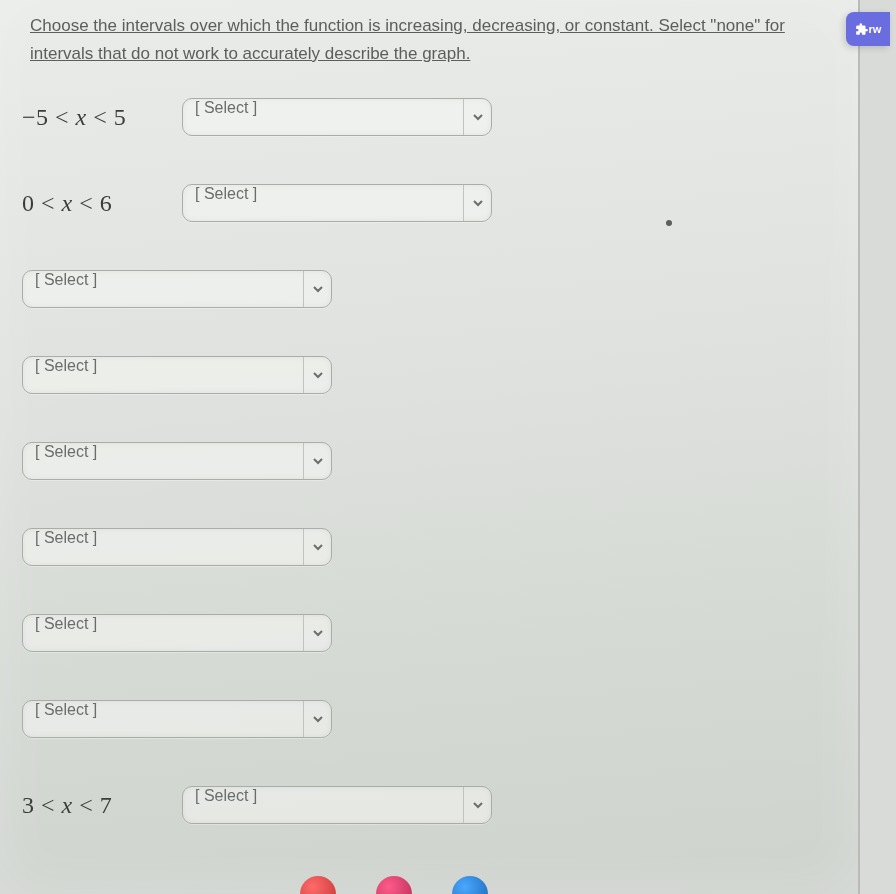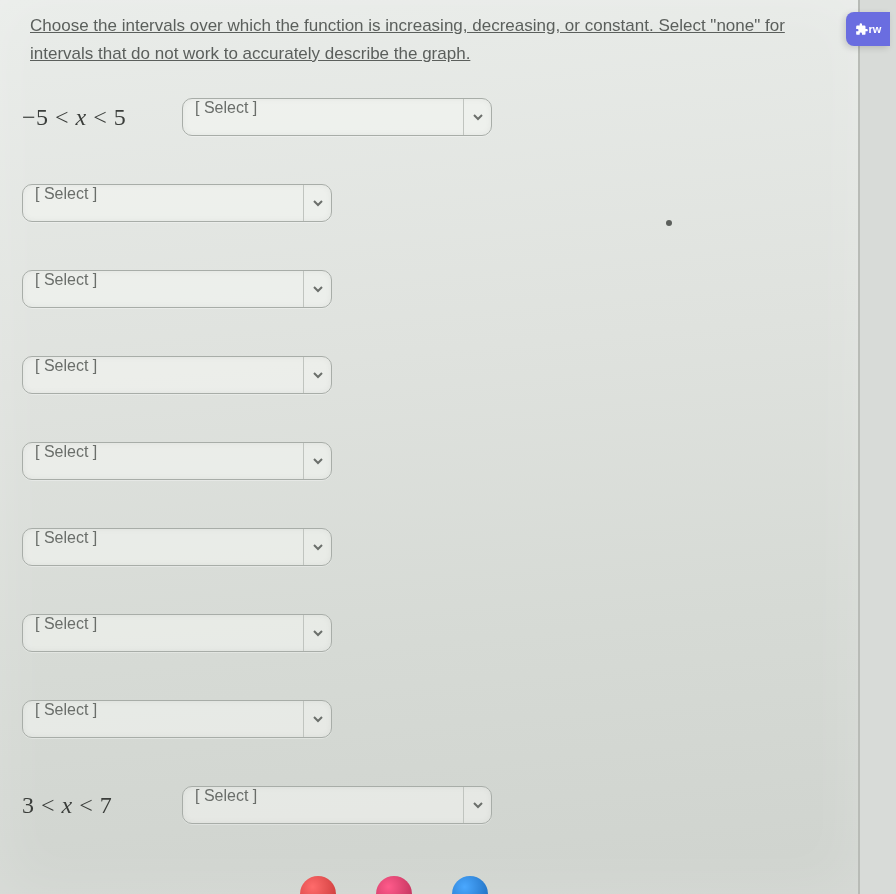--- a/index.html
+++ b/index.html
@@ -128,20 +128,23 @@
         <span class="select-text">[ Select ]</span>
         <span class="select-caret">
             <svg viewBox="0 0 12 12">
               <path d="M2 4 L6 8 L10 4"></path>
             </svg>
           </span>
       </div>
     </div>
 
     <div class="row">
+      <span class="interval">
+        <span>0</span> &lt; <span class="x">x</span> &lt; <span>6</span>
+      </span>
       <div class="select">
         <span class="select-text">[ Select ]</span>
         <span class="select-caret">
             <svg viewBox="0 0 12 12">
               <path d="M2 4 L6 8 L10 4"></path>
             </svg>
           </span>
       </div>
     </div>
 

